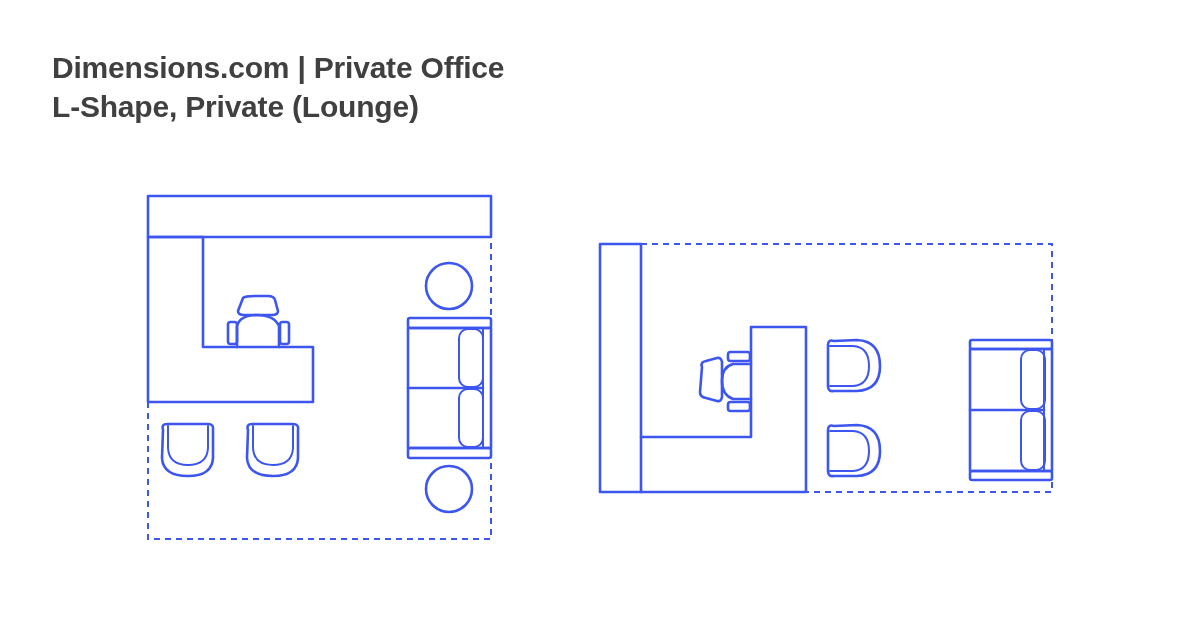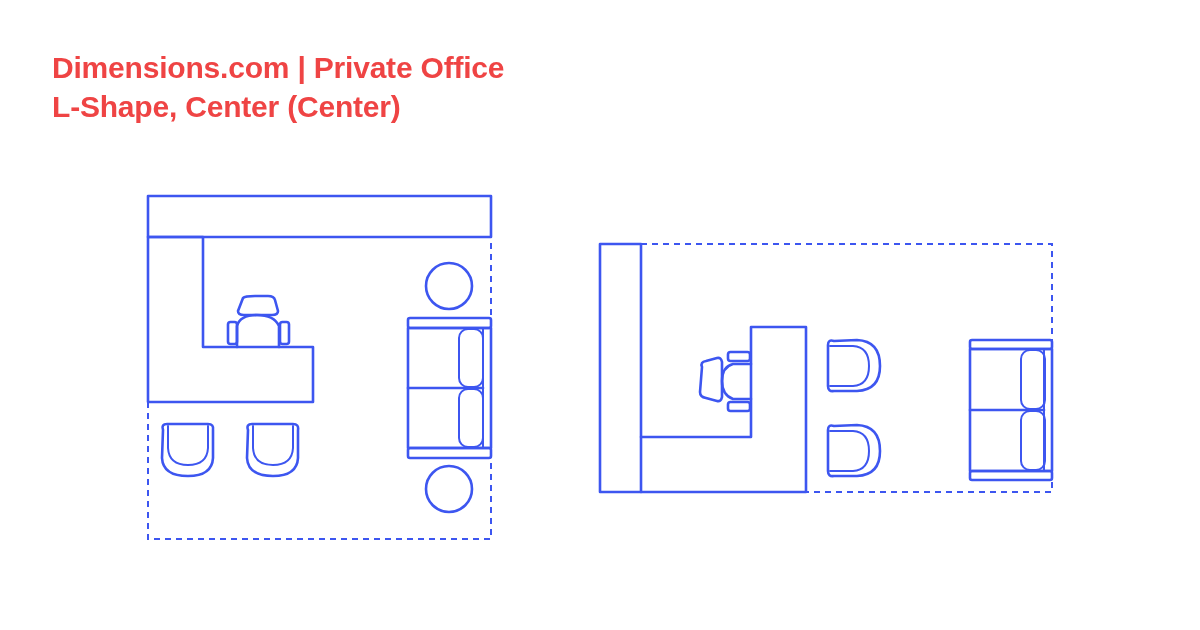--- a/index.html
+++ b/index.html
@@ -1,29 +1,29 @@
 <!DOCTYPE html>
 <html><head>
 <meta charset="utf-8">
 <style>
   html, body { margin: 0; padding: 0; background: #ffffff; }
   body { width: 1200px; height: 630px; position: relative; overflow: hidden; font-family: "Liberation Sans", sans-serif; }
-  .title-block { position: absolute; left: 52px; top: 48px; color: #ef4444; font-weight: 700; font-size: 30px; line-height: 39px; letter-spacing: -0.2px; }
+  .title-block { position: absolute; left: 52px; top: 48px; color: #404040; font-weight: 700; font-size: 30px; line-height: 39px; letter-spacing: -0.2px; }
   .title-line { display: block; white-space: nowrap; }
   svg.plan { position: absolute; left: 0; top: 0; }
   .s { fill: none; stroke: #3d56f0; stroke-width: 2.6; stroke-linejoin: round; stroke-linecap: round; }
   .thin { fill: none; stroke: #3d56f0; stroke-width: 2; stroke-linejoin: round; stroke-linecap: round; }
   .dash { fill: none; stroke: #3d56f0; stroke-width: 2; stroke-dasharray: 6 5; }
 </style>
 </head>
 <body>
 
 <div class="title-block">
   <span class="title-line">Dimensions.com | Private Office</span>
-  <span class="title-line">L-Shape, Center (Center)</span>
+  <span class="title-line">L-Shape, Private (Lounge)</span>
 </div>
 
 <svg class="plan" width="1200" height="630" viewBox="0 0 1200 630">
 
   <g>
 
     <path class="dash" d="M148,402 L148,539 L491,539 L491,237"></path>
 
     <rect class="s" x="148" y="196" width="343" height="41"></rect>
 

